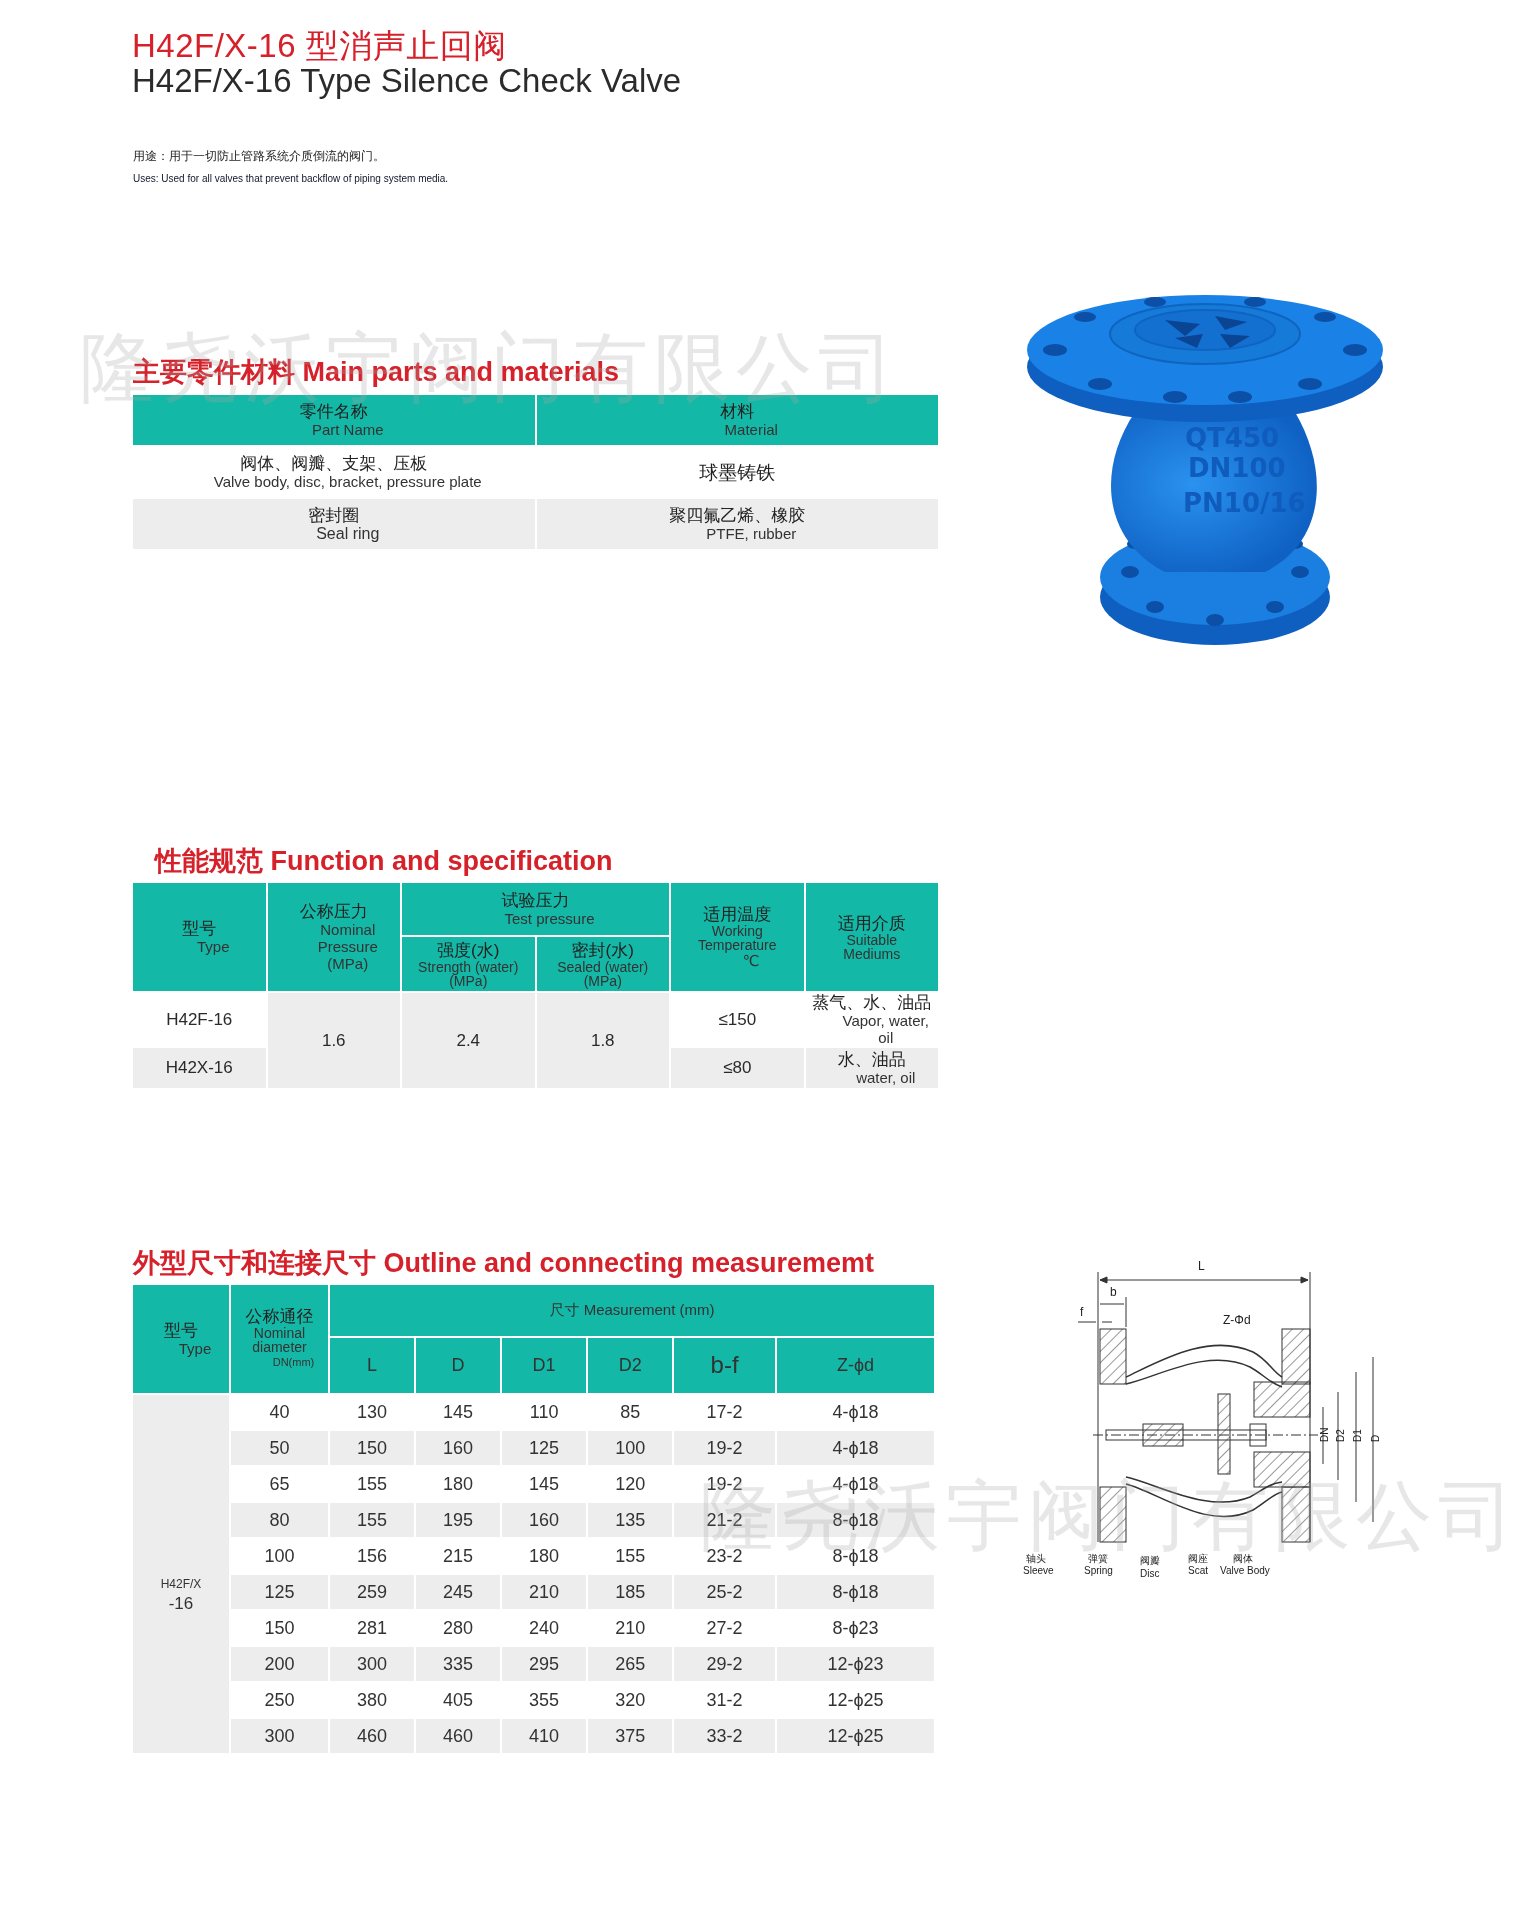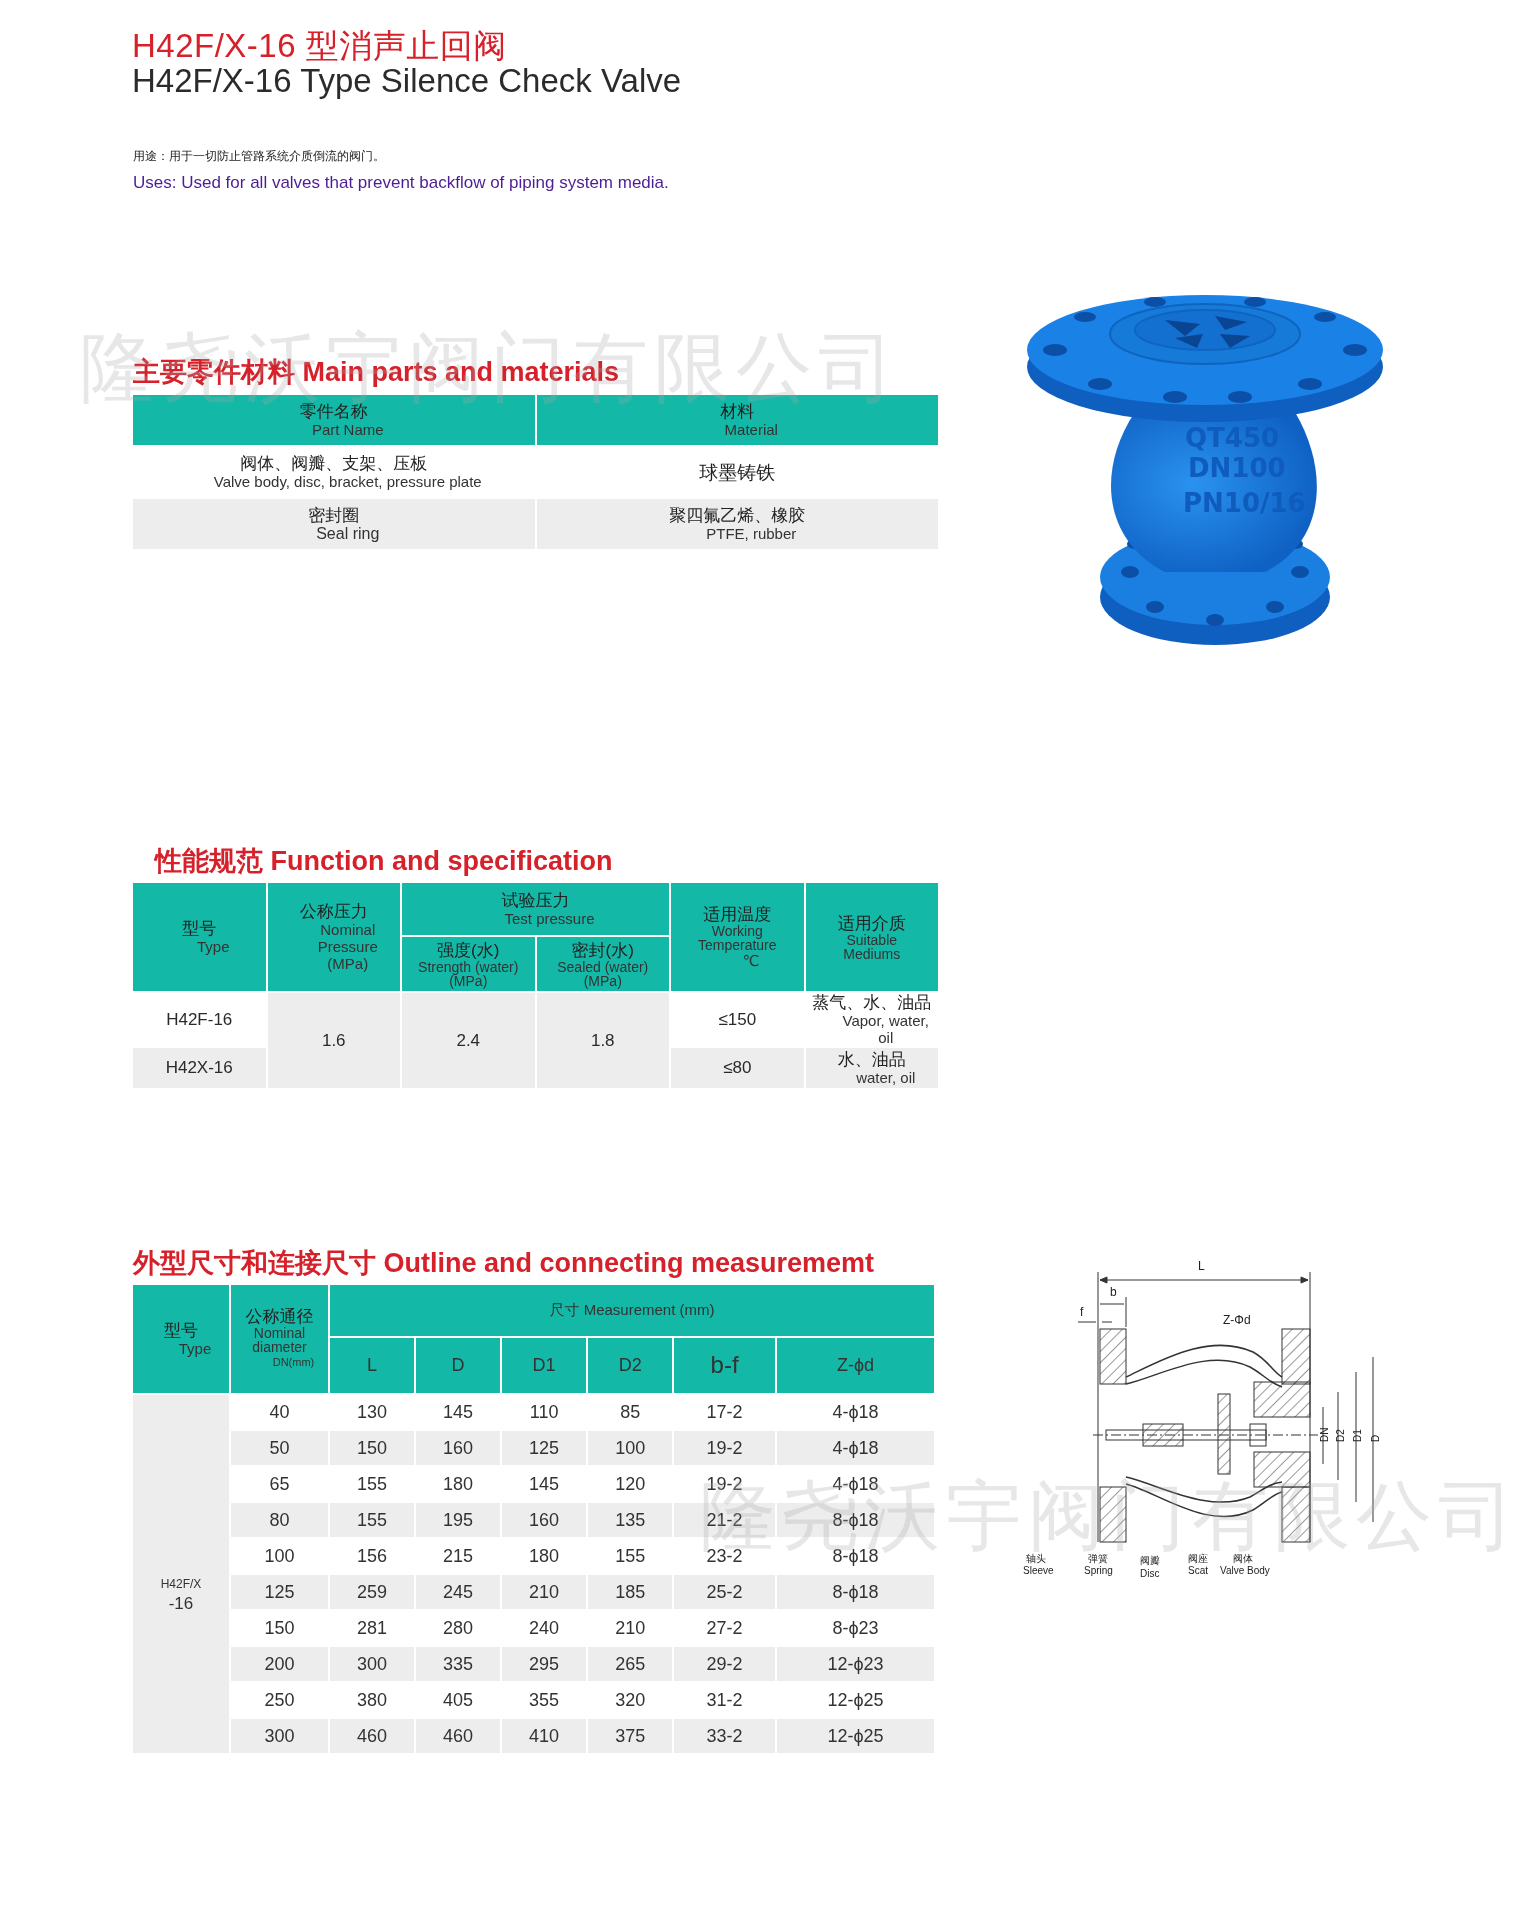--- a/index.html
+++ b/index.html
@@ -2,21 +2,21 @@
 <html><head>
 <meta charset="utf-8">
 <style>
   html, body { margin:0; padding:0; background:#ffffff; }
   body { width:1535px; height:1920px; position:relative; overflow:hidden;
          font-family:"Liberation Sans", "DejaVu Sans", sans-serif; color:#2a2a2a; }
   .abs { position:absolute; }
   .title-cn { left:132px; top:24px; font-size:33px; color:#d6202a; letter-spacing:0.5px; }
   .title-en { left:132px; top:62px; font-size:33px; color:#2b2b2b; }
   .uses-cn { left:133px; top:148px; font-size:12px; color:#222; }
-  .uses-en { left:133px; top:173px; font-size:17px; color:#4c1d95; }
+  .uses-en { left:133px; top:173px; font-size:10px; color:#0f172a; }
   .sec-title { font-size:27px; font-weight:bold; color:#d6202a; white-space:nowrap; }
   .watermark { font-family:"DejaVu Sans", sans-serif; font-size:76px; color:rgba(170,170,170,0.28);
                letter-spacing:6px; white-space:nowrap; pointer-events:none; z-index:5; }
   table { border-collapse:separate; border-spacing:2px; position:absolute; }
   td, th { text-align:center; vertical-align:middle; padding:0; font-weight:normal; }
   .hd { background:#14b8a6; color:#2a2a2a; }
   .w { background:#ffffff; }
   .g { background:#ededed; }
   .cn { display:block; font-size:17px; line-height:19px; color:#222; }
   .en { display:block; font-size:15px; line-height:17px; color:#333;padding-left:28px; }

